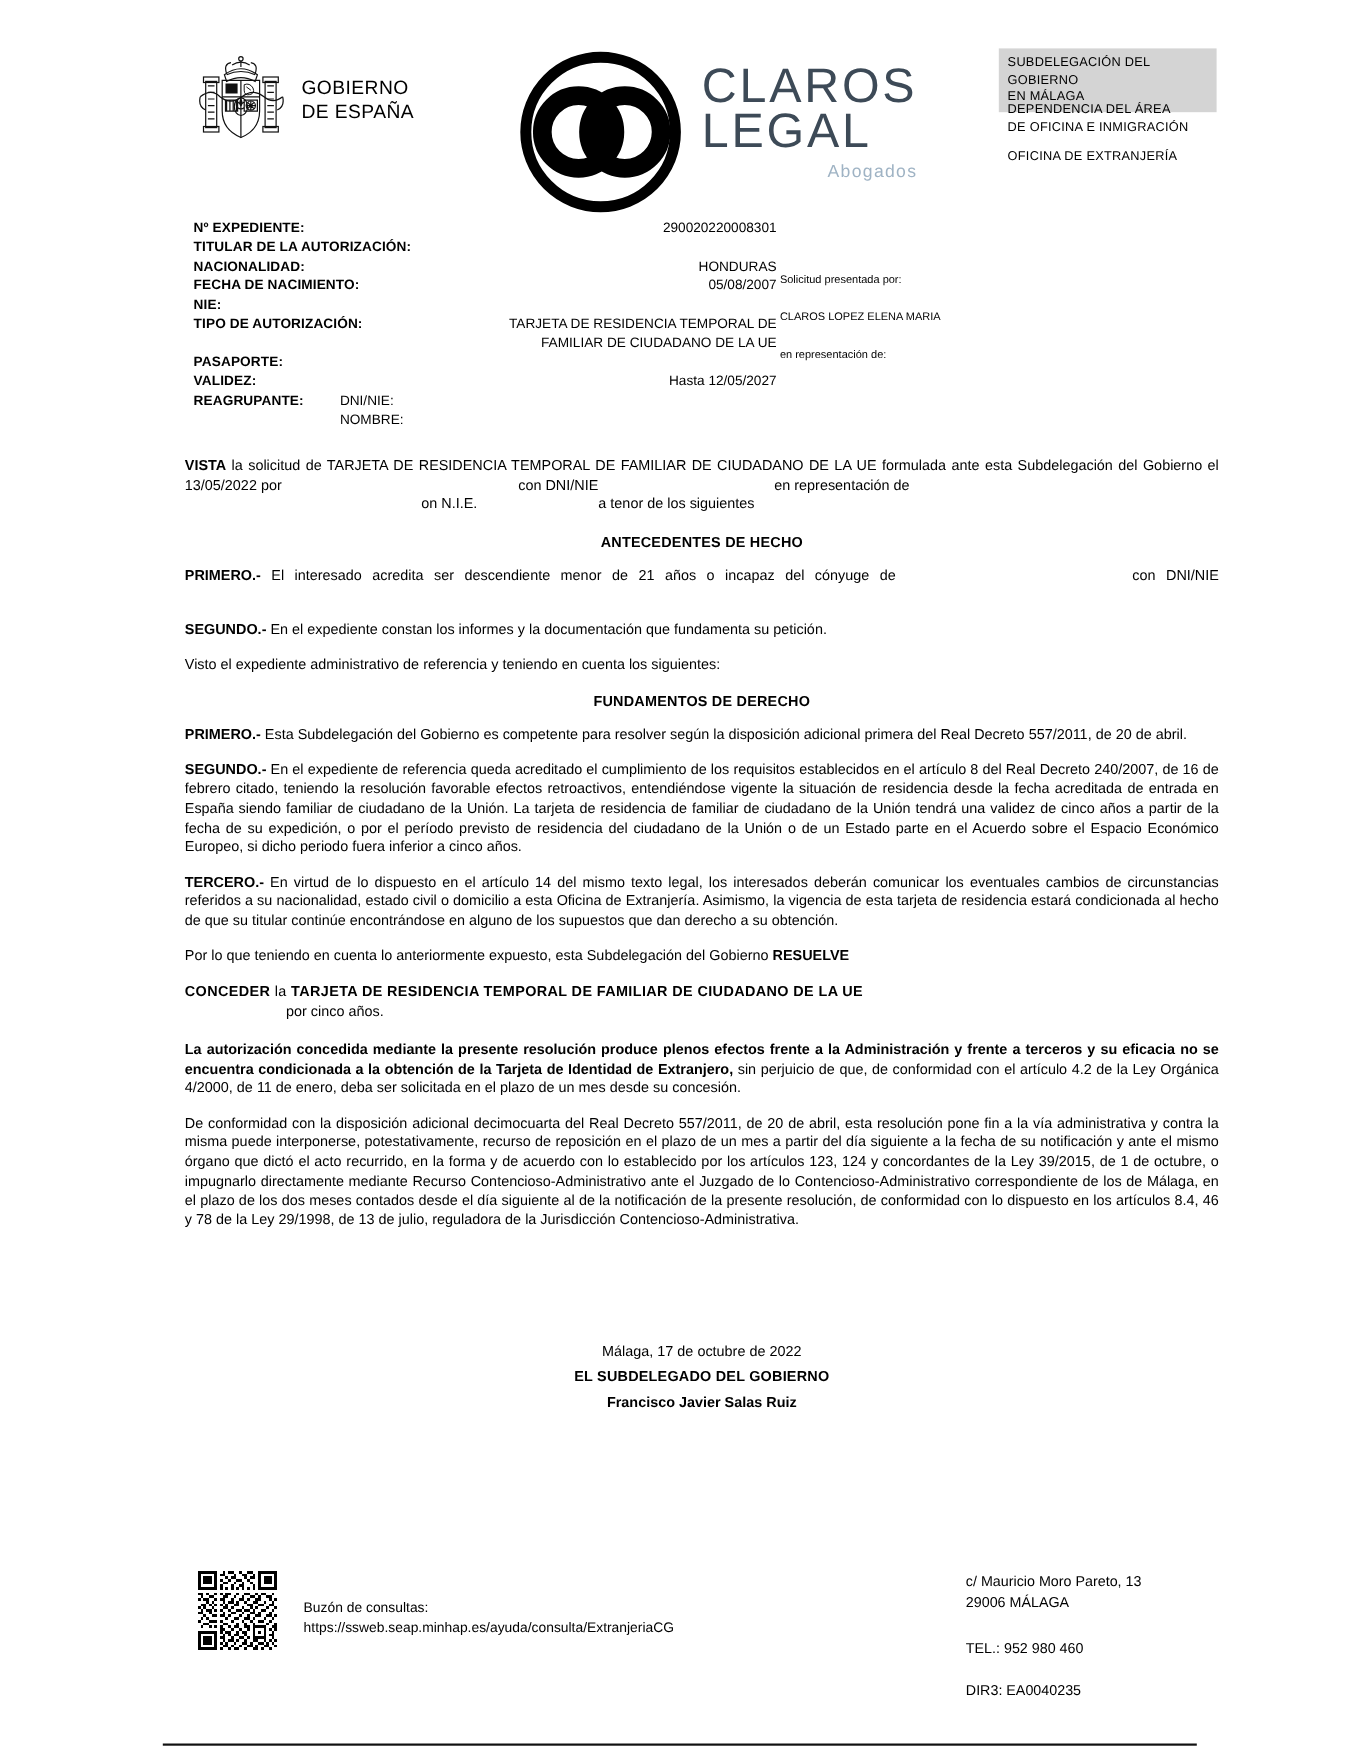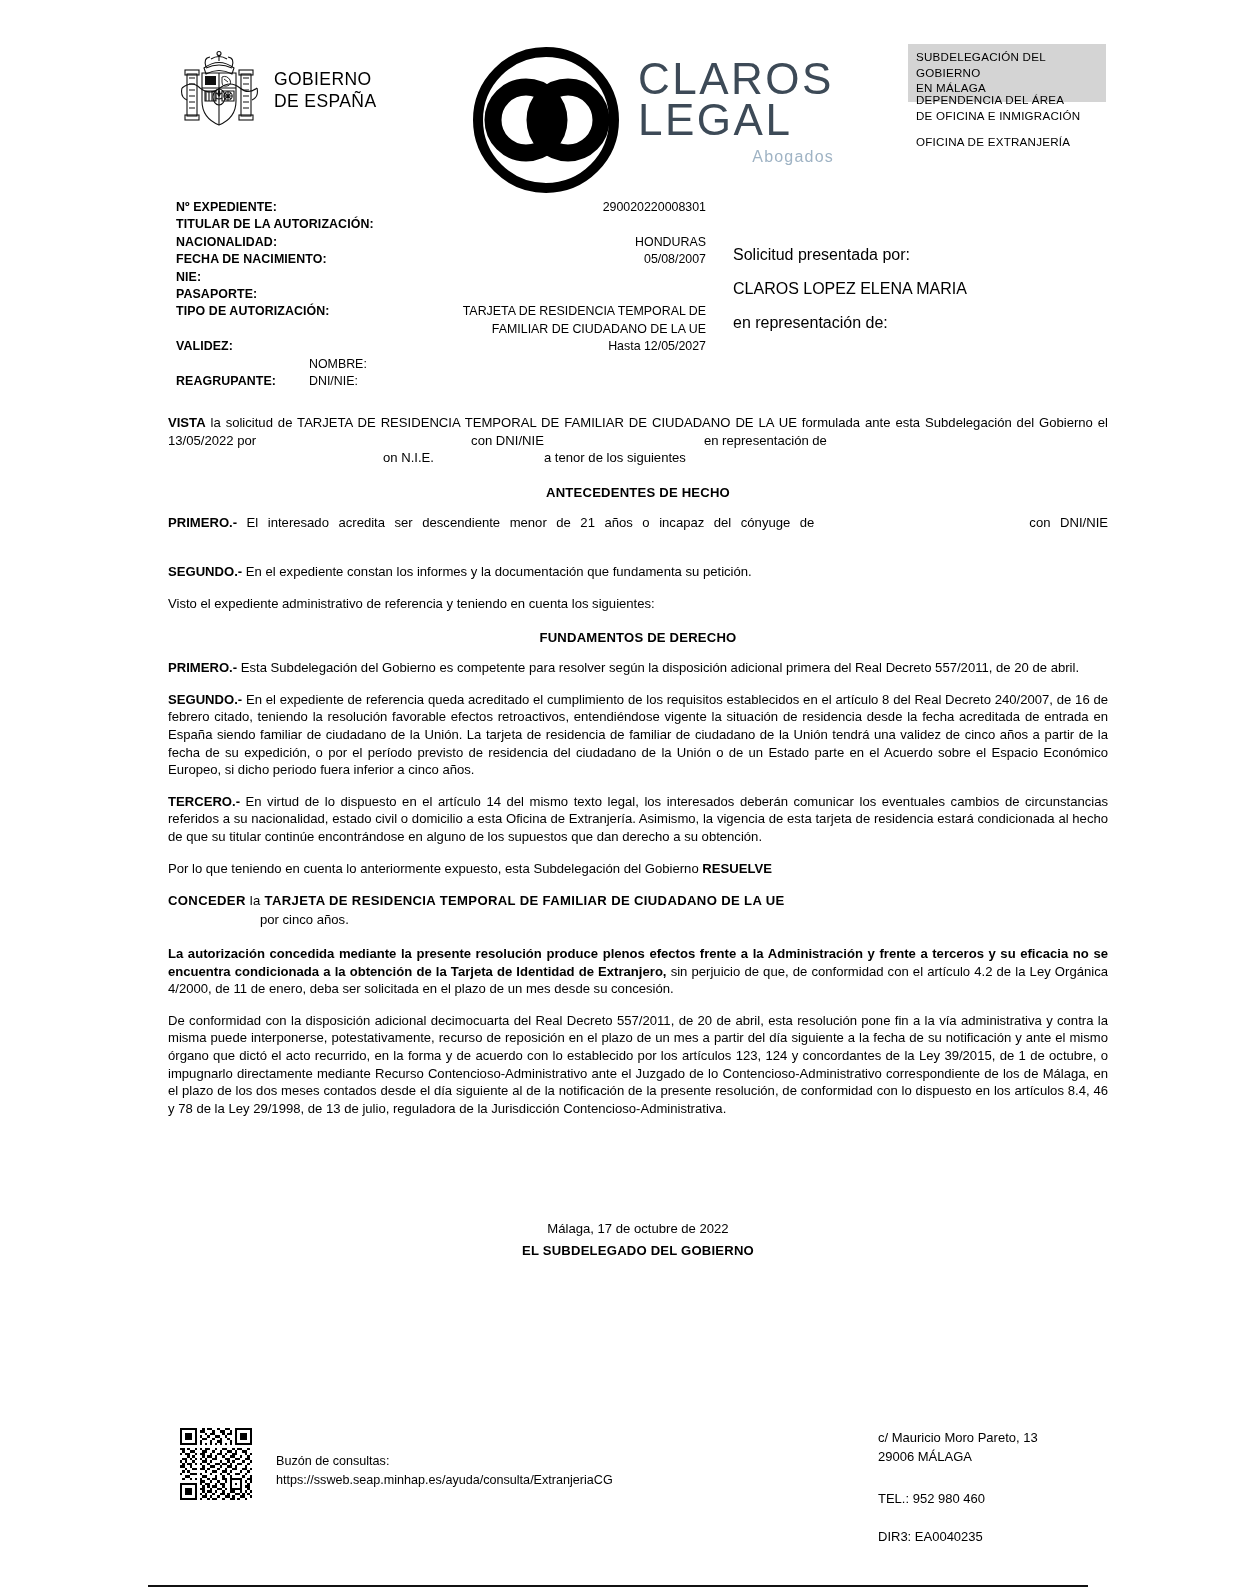--- a/index.html
+++ b/index.html
@@ -112,23 +112,22 @@
     letter-spacing: 0.1px;
   }
   .flabel.sub { width: 133px; flex: 0 0 133px; font-weight: bold; }
   .fsublabel { width: 107px; flex: 0 0 107px; font-weight: normal; }
   .fvalue { flex: 1 1 auto; text-align: right; }
   .fvalue.multi { line-height: 17.4px; white-space: pre-line; }
 
   .solicitud {
     position: absolute;
     left: 709px; top: 238px;
-    font-size: 16px;
+    font-size: 10px;
     line-height: 34px;
-    margin-left: 24px;
   }
   .solicitud div { white-space: nowrap; }
 
   
   .body {
     position: absolute;
     left: 168px; top: 414px;
     width: 940px;
   }
   p.just {
@@ -309,40 +308,40 @@
     </div>
     <div class="frow">
       <div class="flabel">FECHA DE NACIMIENTO:</div>
       <div class="fvalue">05/08/2007</div>
     </div>
     <div class="frow">
       <div class="flabel">NIE:</div>
       <div class="fvalue"></div>
     </div>
     <div class="frow">
-      <div class="flabel">PASAPORTE:</div>
-      <div class="fvalue"></div>
-    </div>
-    <div class="frow">
       <div class="flabel">TIPO DE AUTORIZACIÓN:</div>
       <div class="fvalue multi">TARJETA DE RESIDENCIA TEMPORAL DE
 FAMILIAR DE CIUDADANO DE LA UE</div>
     </div>
     <div class="frow">
+      <div class="flabel">PASAPORTE:</div>
+      <div class="fvalue"></div>
+    </div>
+    <div class="frow">
       <div class="flabel">VALIDEZ:</div>
       <div class="fvalue">Hasta 12/05/2027</div>
     </div>
     <div class="frow">
+      <div class="flabel sub">REAGRUPANTE:</div>
+      <div class="fsublabel">DNI/NIE:</div>
+      <div class="fvalue"></div>
+    </div>
+    <div class="frow">
       <div class="flabel sub"></div>
       <div class="fsublabel">NOMBRE:</div>
-      <div class="fvalue"></div>
-    </div>
-    <div class="frow">
-      <div class="flabel sub">REAGRUPANTE:</div>
-      <div class="fsublabel">DNI/NIE:</div>
       <div class="fvalue"></div>
     </div>
   </div>
 
   <div class="solicitud">
     <div>Solicitud presentada por:</div>
     <div>CLAROS LOPEZ ELENA MARIA</div>
     <div>en representación de:</div>
   </div>
 
@@ -395,20 +394,21 @@
     <p class="just">
       <span class="b">La autorización concedida  mediante la presente resolución produce plenos efectos frente a la Administración y frente a terceros y su eficacia no se encuentra condicionada a la obtención de la Tarjeta de Identidad de Extranjero,</span><span> sin perjuicio de que, de conformidad con el artículo 4.2 de la Ley Orgánica 4/2000, de 11 de enero, deba ser solicitada en el plazo de un mes desde su concesión.</span>
     </p>
 
     <p class="just">De conformidad con la disposición adicional decimocuarta del Real Decreto 557/2011, de 20 de abril, esta resolución pone fin a la vía administrativa y contra la misma puede interponerse, potestativamente, recurso de reposición en el plazo de un mes a partir del día siguiente a la fecha de su notificación y ante el mismo órgano que dictó el acto recurrido, en la forma y de acuerdo con lo establecido por los artículos 123, 124 y concordantes de la Ley 39/2015, de 1 de octubre, o impugnarlo directamente mediante Recurso Contencioso-Administrativo ante el Juzgado de lo Contencioso-Administrativo correspondiente de los de Málaga, en el plazo de los dos meses contados desde el día siguiente al de la notificación de la presente resolución, de conformidad con lo dispuesto en los artículos 8.4, 46 y 78 de la Ley 29/1998, de 13 de julio, reguladora de la Jurisdicción Contencioso-Administrativa.</p>
   </div>
 
   <div class="signature">
     <div class="sig-city">Málaga, 17 de octubre de 2022</div>
     <div class="sig-title">EL SUBDELEGADO DEL GOBIERNO</div>
+    <div class="sig-name">Francisco Javier Salas Ruiz</div>
   </div>
 
   <div class="footer"></div>
 
   <div class="qr">
     <svg width="72" height="72" viewBox="0 0 29 29" shape-rendering="crispEdges" xmlns="http://www.w3.org/2000/svg">
       <rect width="29" height="29" fill="#fff"></rect>
       <g fill="#000">
 
         <rect x="0" y="0" width="7" height="1"></rect>

